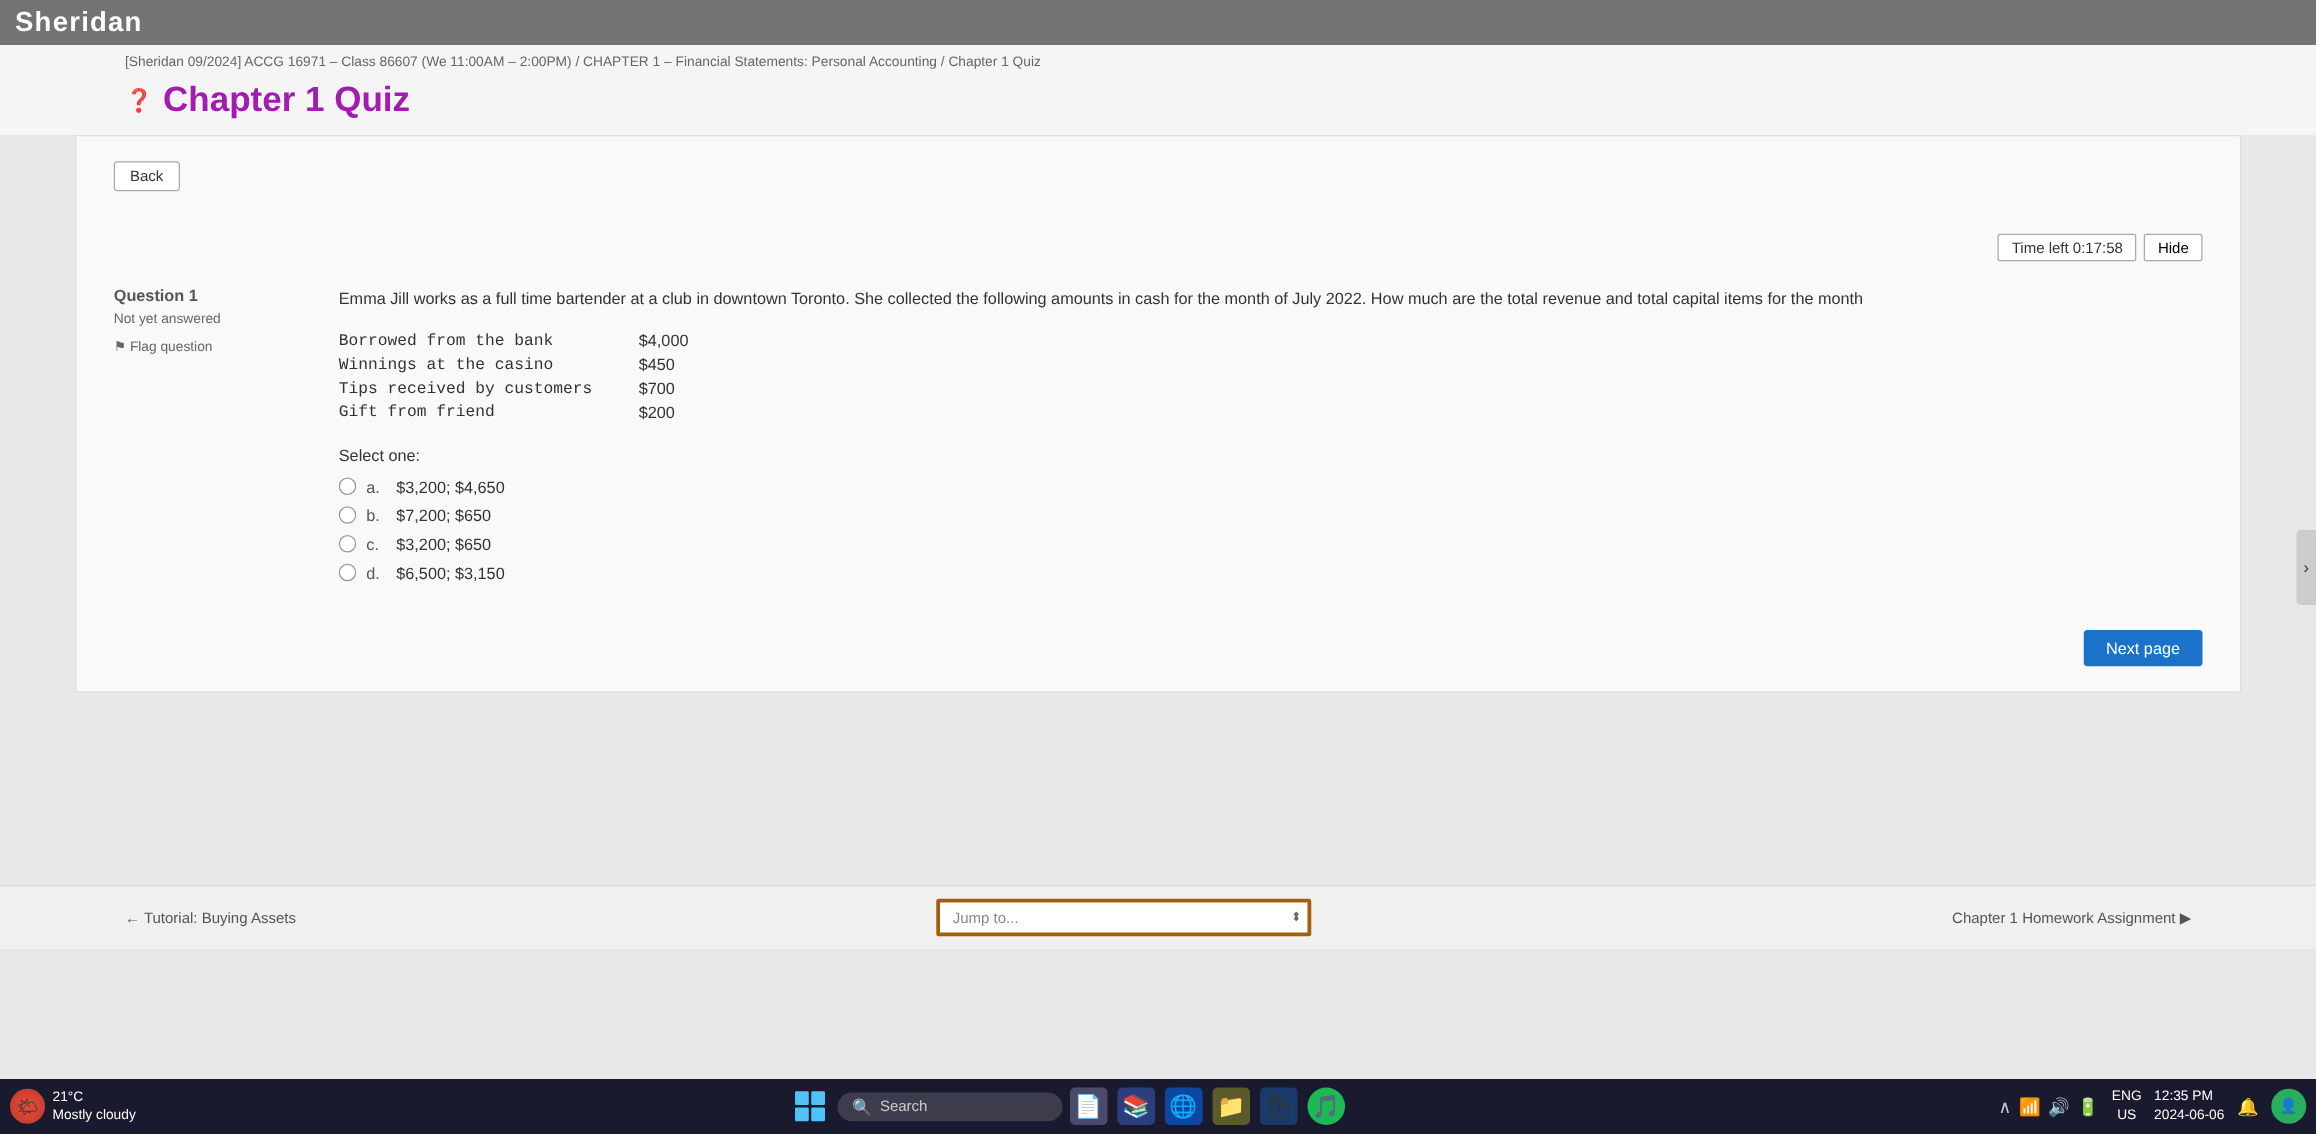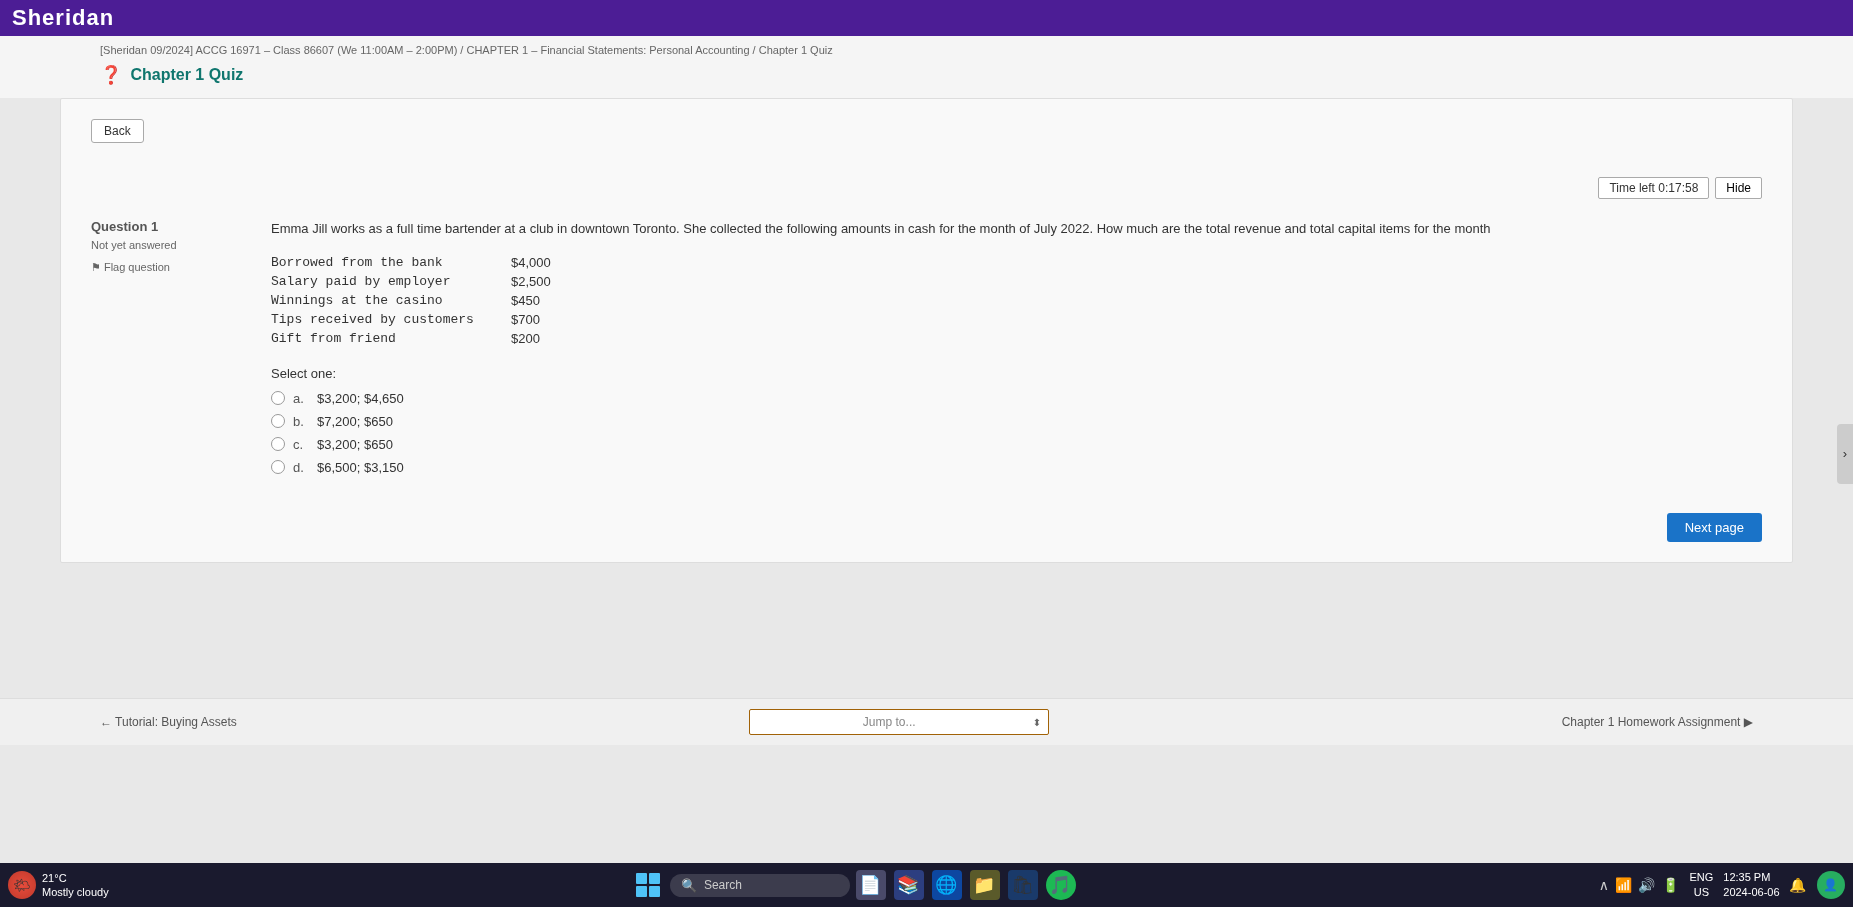--- a/index.html
+++ b/index.html
@@ -7,21 +7,21 @@
       font-family: Arial, sans-serif;
       font-size: 13px;
       background: #e8e8e8;
       color: #333;
       min-height: 907px;
       overflow-x: hidden;
     }
 
     
     .app-header {
-      background: #4c1d95;
+      background: #737373;
       height: 36px;
       display: flex;
       align-items: center;
       padding: 0 12px;
     }
     .app-header-title {
       color: white;
       font-size: 22px;
       font-weight: bold;
       letter-spacing: 1px;
@@ -57,23 +57,23 @@
       background: #f5f5f5;
       padding: 4px 100px 12px 100px;
       display: flex;
       align-items: center;
       gap: 8px;
     }
     .page-title-icon {
       font-size: 18px;
     }
     .page-title-text {
-      font-size: 16px;
+      font-size: 28px;
       font-weight: bold;
-      color: #0f766e;
+      color: #a21caf;
     }
 
     
     .main-content {
       background: #e8e8e8;
       padding: 0 60px;
       min-height: 600px;
     }
 
     .quiz-box {
@@ -249,32 +249,31 @@
     }
     .bottom-nav-left {
       font-size: 12px;
       color: #555;
     }
     .bottom-nav-left a {
       color: #555;
       text-decoration: none;
     }
     .jump-to-select {
-      border: 1px solid #a16207;
+      border: 3px solid #a16207;
       background: #fff;
       padding: 5px 30px 5px 10px;
       font-size: 12px;
       border-radius: 2px;
       cursor: pointer;
       min-width: 300px;
       color: #888;
       appearance: none;
       -webkit-appearance: none;
       position: relative;
-      text-align: center;
     }
     .jump-to-wrapper {
       position: relative;
       display: inline-block;
     }
     .jump-to-wrapper::after {
       content: '⬍';
       position: absolute;
       right: 8px;
       top: 50%;
@@ -464,24 +463,20 @@
         <div class="flag-question">⚑ Flag question</div>
       </div>
 
       <div class="question-main">
         <p class="question-text">Emma Jill works as a full time bartender at a club in downtown Toronto. She collected the following amounts in cash for the month of July 2022. How much are the total revenue and total capital items for the month</p>
 
         <div class="data-table" id="data-table">
             <div class="data-row">
               <span class="data-label">Borrowed from the bank</span>
               <span class="data-value">$4,000</span>
-            </div>
-            <div class="data-row">
-              <span class="data-label">Salary paid by employer</span>
-              <span class="data-value">$2,500</span>
             </div>
             <div class="data-row">
               <span class="data-label">Winnings at the casino</span>
               <span class="data-value">$450</span>
             </div>
             <div class="data-row">
               <span class="data-label">Tips received by customers</span>
               <span class="data-value">$700</span>
             </div>
             <div class="data-row">

